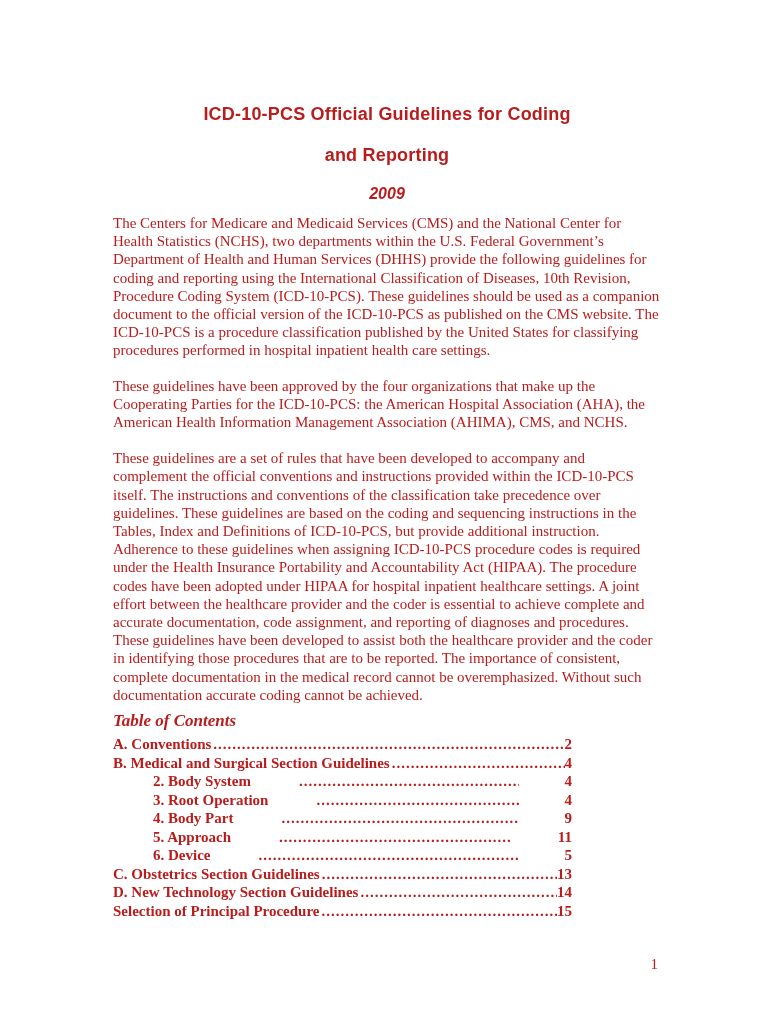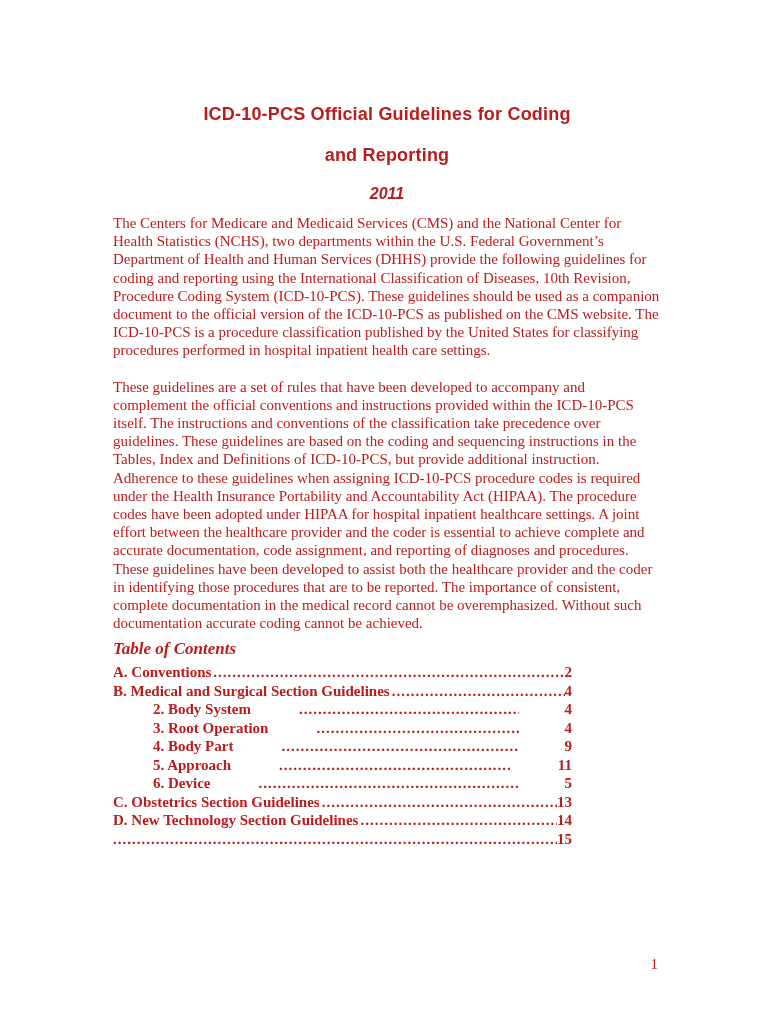--- a/index.html
+++ b/index.html
@@ -86,23 +86,24 @@
   }
 </style>
 </head>
 <body>
 
 <div class="page">
   <div class="content">
 
     <div class="doc-title line1">ICD-10-PCS Official Guidelines for Coding</div>
     <div class="doc-title line2">and Reporting</div>
-    <div class="doc-year">2011</div>
+    <div class="doc-year">2009</div>
 
     <div class="para p1">The Centers for Medicare and Medicaid Services (CMS) and the National Center for Health Statistics (NCHS), two departments within the U.S. Federal Government’s Department of Health and Human Services (DHHS) provide the following guidelines for coding and reporting using the International Classification of Diseases, 10th Revision, Procedure Coding System (ICD-10-PCS). These guidelines should be used as a companion document to the official version of the ICD-10-PCS as published on the CMS website. The ICD-10-PCS is a procedure classification published by the United States for classifying procedures performed in hospital inpatient health care settings.</div>
+    <div class="para p2">These guidelines have been approved by the four organizations that make up the Cooperating Parties for the ICD-10-PCS: the American Hospital Association (AHA), the American Health Information Management Association (AHIMA), CMS, and NCHS.</div>
     <div class="para p3">These guidelines are a set of rules that have been developed to accompany and complement the official conventions and instructions provided within the ICD-10-PCS itself. The instructions and conventions of the classification take precedence over guidelines. These guidelines are based on the coding and sequencing instructions in the Tables, Index and Definitions of ICD-10-PCS, but provide additional instruction. Adherence to these guidelines when assigning ICD-10-PCS procedure codes is required under the Health Insurance Portability and Accountability Act (HIPAA). The procedure codes have been adopted under HIPAA for hospital inpatient healthcare settings. A joint effort between the healthcare provider and the coder is essential to achieve complete and accurate documentation, code assignment, and reporting of diagnoses and procedures. These guidelines have been developed to assist both the healthcare provider and the coder in identifying those procedures that are to be reported. The importance of consistent, complete documentation in the medical record cannot be overemphasized. Without such documentation accurate coding cannot be achieved.</div>
 
     <div class="toc-heading">Table of Contents</div>
 
     <div class="toc">
       <div class="toc-row">
         <span class="toc-label">A. Conventions</span>
         <span class="toc-leader">............................................................................................................................................................................</span>
         <span class="toc-page">2</span>
       </div>
@@ -140,20 +141,21 @@
         <span class="toc-label">C. Obstetrics Section Guidelines</span>
         <span class="toc-leader">............................................................................................................................................................................</span>
         <span class="toc-page">13</span>
       </div>
       <div class="toc-row">
         <span class="toc-label">D. New Technology Section Guidelines</span>
         <span class="toc-leader">............................................................................................................................................................................</span>
         <span class="toc-page">14</span>
       </div>
       <div class="toc-row">
+        <span class="toc-label">Selection of Principal Procedure</span>
         <span class="toc-leader">............................................................................................................................................................................</span>
         <span class="toc-page">15</span>
       </div>
     </div>
 
   </div>
 
   <div class="page-number">1</div>
 </div>
 

